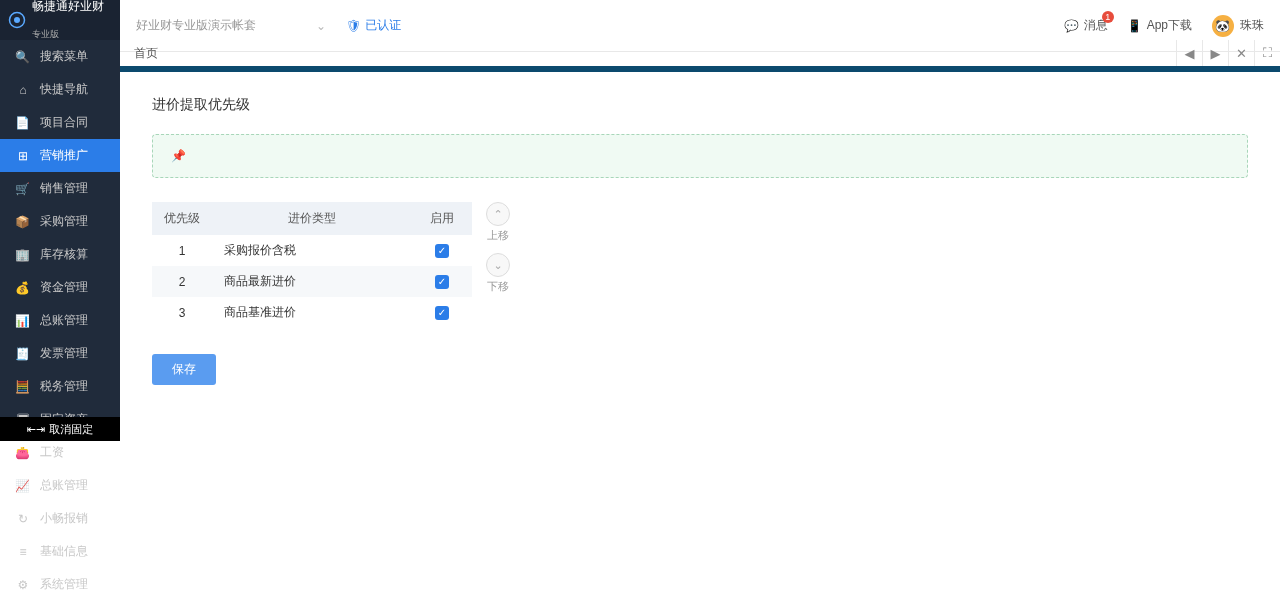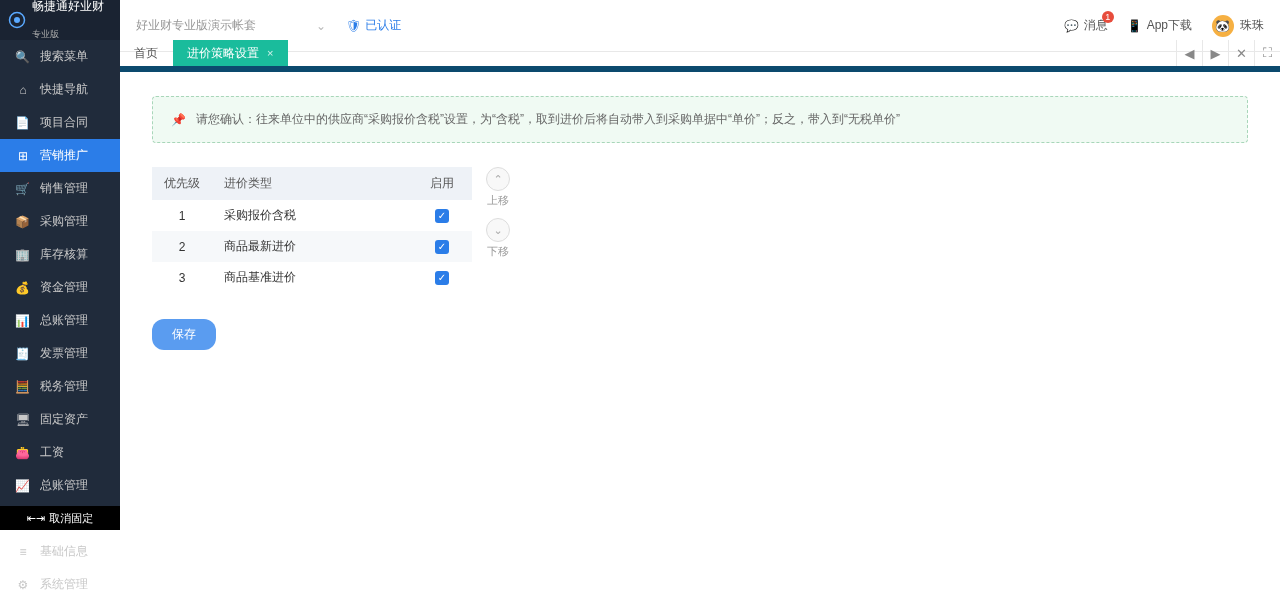--- a/index.html
+++ b/index.html
@@ -1,17 +1,17 @@
 <!DOCTYPE html>
 <html><head>
 <meta charset="utf-8">
 <style>
 *{margin:0;padding:0;box-sizing:border-box;font-family:"Microsoft YaHei",Arial,sans-serif}
 body{width:1280px;height:609px;overflow:hidden;background:#fff;position:relative}
-.sidebar{position:absolute;left:0;top:0;width:120px;height:530px;background:#202b3b;color:#fff}
+.sidebar{position:absolute;left:0;top:0;width:120px;height:441px;background:#202b3b;color:#fff}
 .brand{height:40px;background:#1a2332;display:flex;align-items:center;padding:0 8px;font-size:12px}
 .brand-logo{width:18px;height:18px;margin-right:6px;display:flex;align-items:center;justify-content:center}
 .brand-logo svg{width:18px;height:18px}
 .brand-text{display:flex;flex-direction:column;line-height:1.1}
 .brand-sub{font-size:9px;color:#aaa;margin-top:17px}
 .nav-item{height:33px;display:flex;align-items:center;padding:0 16px;font-size:12px;color:#c8c8c8;cursor:pointer}
 .nav-item.active{background:#2b7de8;color:#fff}
 .nav-item .nav-icon{width:14px;height:14px;margin-right:10px;display:flex;align-items:center;justify-content:center;flex-shrink:0}
 .pin-bar{position:absolute;bottom:0;left:0;width:120px;height:24px;background:#000;color:#fff;display:flex;align-items:center;justify-content:center;font-size:11px;cursor:pointer}
 .pin-bar .icon{margin-right:4px}
@@ -30,29 +30,29 @@
 .tab.active{background:#1abc9c;color:#fff}
 .tab .close{margin-left:8px;font-size:11px;opacity:.8}
 .tab-ctrls{margin-left:auto;display:flex}
 .tab-ctrl{width:26px;border-left:1px solid #e8e8e8;display:flex;align-items:center;justify-content:center;color:#888;cursor:pointer;font-size:13px}
 .content{position:absolute;left:120px;top:72px;right:0;bottom:0;padding:24px 32px;overflow:auto}
 .page-title{font-size:14px;color:#333;margin-bottom:20px}
 .hint{border:1px dashed #a8d6b9;background:#f0faf3;border-radius:4px;padding:14px 18px;font-size:12px;color:#666;display:flex;align-items:center;margin-bottom:24px}
 .hint .pin-ic{margin-right:10px;color:#888}
 .table-wrap{display:flex;align-items:flex-start}
 table{border-collapse:collapse;font-size:12px;color:#333;width:320px}
-th{background:#eef2f7;padding:8px 12px;text-align:left;font-weight:normal;color:#555}
+th{background:#eef2f7;padding:8px 12px;text-align:center;font-weight:normal;color:#555}
 th.center,td.center{text-align:center}
 td{padding:7px 12px;border-bottom:0}
 tbody tr:nth-child(even){background:#f6f8fa}
 .chk{width:14px;height:14px;background:#2b7de8;border-radius:3px;display:inline-flex;align-items:center;justify-content:center;color:#fff;font-size:10px}
 .move-col{margin-left:14px;display:flex;flex-direction:column;align-items:center;font-size:11px;color:#999}
 .move-btn{width:24px;height:24px;border-radius:50%;border:1px solid #ddd;background:#f8f8f8;display:flex;align-items:center;justify-content:center;color:#aaa;cursor:pointer;margin-bottom:2px}
 .move-col .lbl{margin-bottom:10px}
-.save-btn{margin-top:26px;background:#5a9cf0;color:#fff;border:none;border-radius:12px;padding:7px 20px;font-size:12px;cursor:pointer}
+.save-btn{margin-top:26px;background:#5a9cf0;color:#fff;border:none;border-radius:3px;padding:7px 20px;font-size:12px;cursor:pointer}
 </style>
 </head>
 <body>
 
 <div class="sidebar">
   <div class="brand">
     <span class="brand-logo">
       <svg viewBox="0 0 24 24">
           <circle cx="12" cy="12" r="10" fill="none" stroke="#5aa9ff" stroke-width="2"></circle>
           <circle cx="12" cy="12" r="4" fill="#5aa9ff"></circle>
@@ -161,36 +161,32 @@
   <div class="tb-item">
     <span class="avatar">🐼</span>
     <span>珠珠</span>
   </div>
 </div>
 
 <div class="tabbar">
   <div class="tab">
     <span>首页</span>
   </div>
-  <div class="tab active">
-    <span>进价策略设置</span>
-    <span class="close">×</span>
-  </div>
   <div class="tab-ctrls">
     <div class="tab-ctrl">◀</div>
     <div class="tab-ctrl">▶</div>
     <div class="tab-ctrl">✕</div>
     <div class="tab-ctrl">⛶</div>
   </div>
 </div>
 
 <div class="content">
+  <div class="page-title">进价提取优先级</div>
   <div class="hint">
     <span class="pin-ic">📌</span>
-    <span>请您确认：往来单位中的供应商“采购报价含税”设置，为“含税”，取到进价后将自动带入到采购单据中“单价”；反之，带入到“无税单价”</span>
   </div>
   <div class="table-wrap">
     <table>
       <thead>
         <tr>
           <th class="center" style="width:60px">优先级</th>
           <th>进价类型</th>
           <th class="center" style="width:60px">启用</th>
         </tr>
       </thead>

